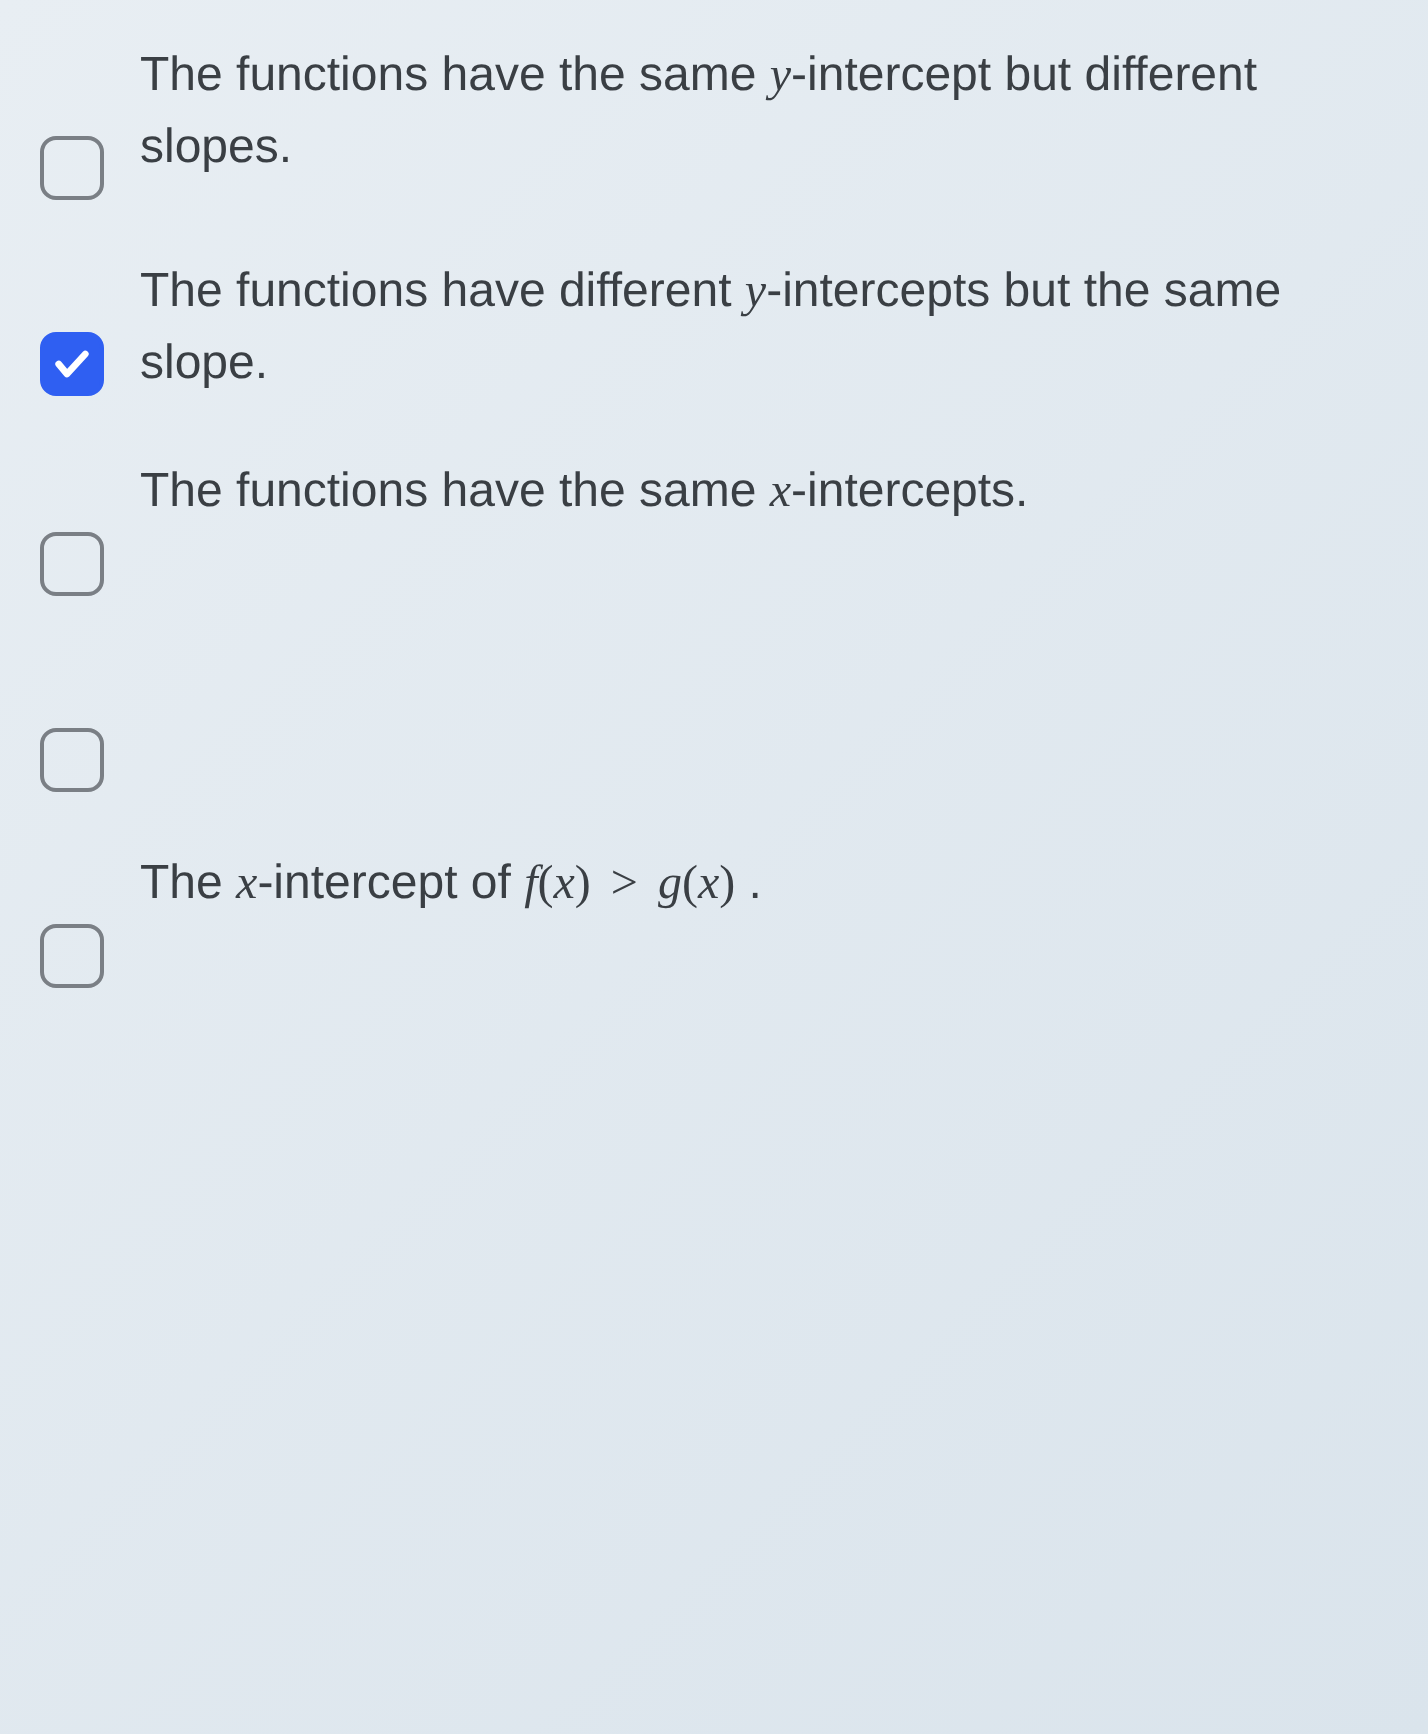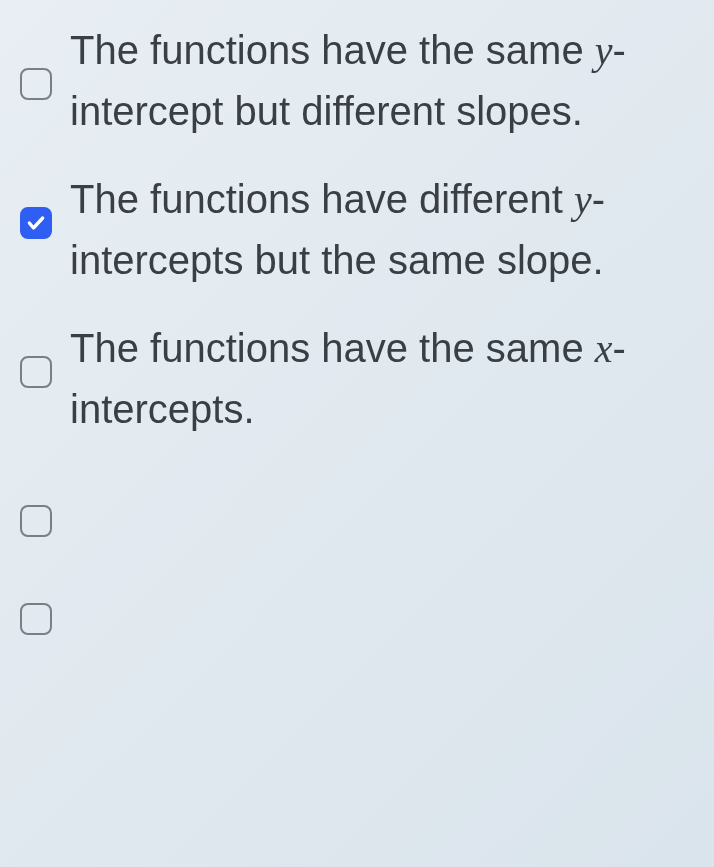--- a/index.html
+++ b/index.html
@@ -48,21 +48,21 @@
     }
     .checkbox.checked svg {
       display: block;
     }
     .checkbox svg {
       display: none;
       width: 20px;
       height: 20px;
     }
     .option-text {
-      font-size: 40px;
+      font-size: 24px;
       line-height: 1.5;
       color: #3a3f44;
       flex: 1;
     }
     .italic-var {
       font-style: italic;
       font-family: "Times New Roman", Georgia, serif;
     }
     .math {
       font-family: "Times New Roman", Georgia, serif;
@@ -121,13 +121,16 @@
     </div>
   </div>
 </div>
 
 <div class="option-row">
   <div class="checkbox-wrap">
     <div class="checkbox">
       
     </div>
   </div>
+  <div class="option-text">
+    <span>The </span><span class="italic-var">x</span><span>-intercept of  </span><span class="math"><span>f</span><span class="paren">(</span><span>x</span><span class="paren">)</span><span class="op"> &gt; </span><span>g</span><span class="paren">(</span><span>x</span><span class="paren">)</span></span><span> .</span>
+  </div>
 </div>
 
 </body></html>

